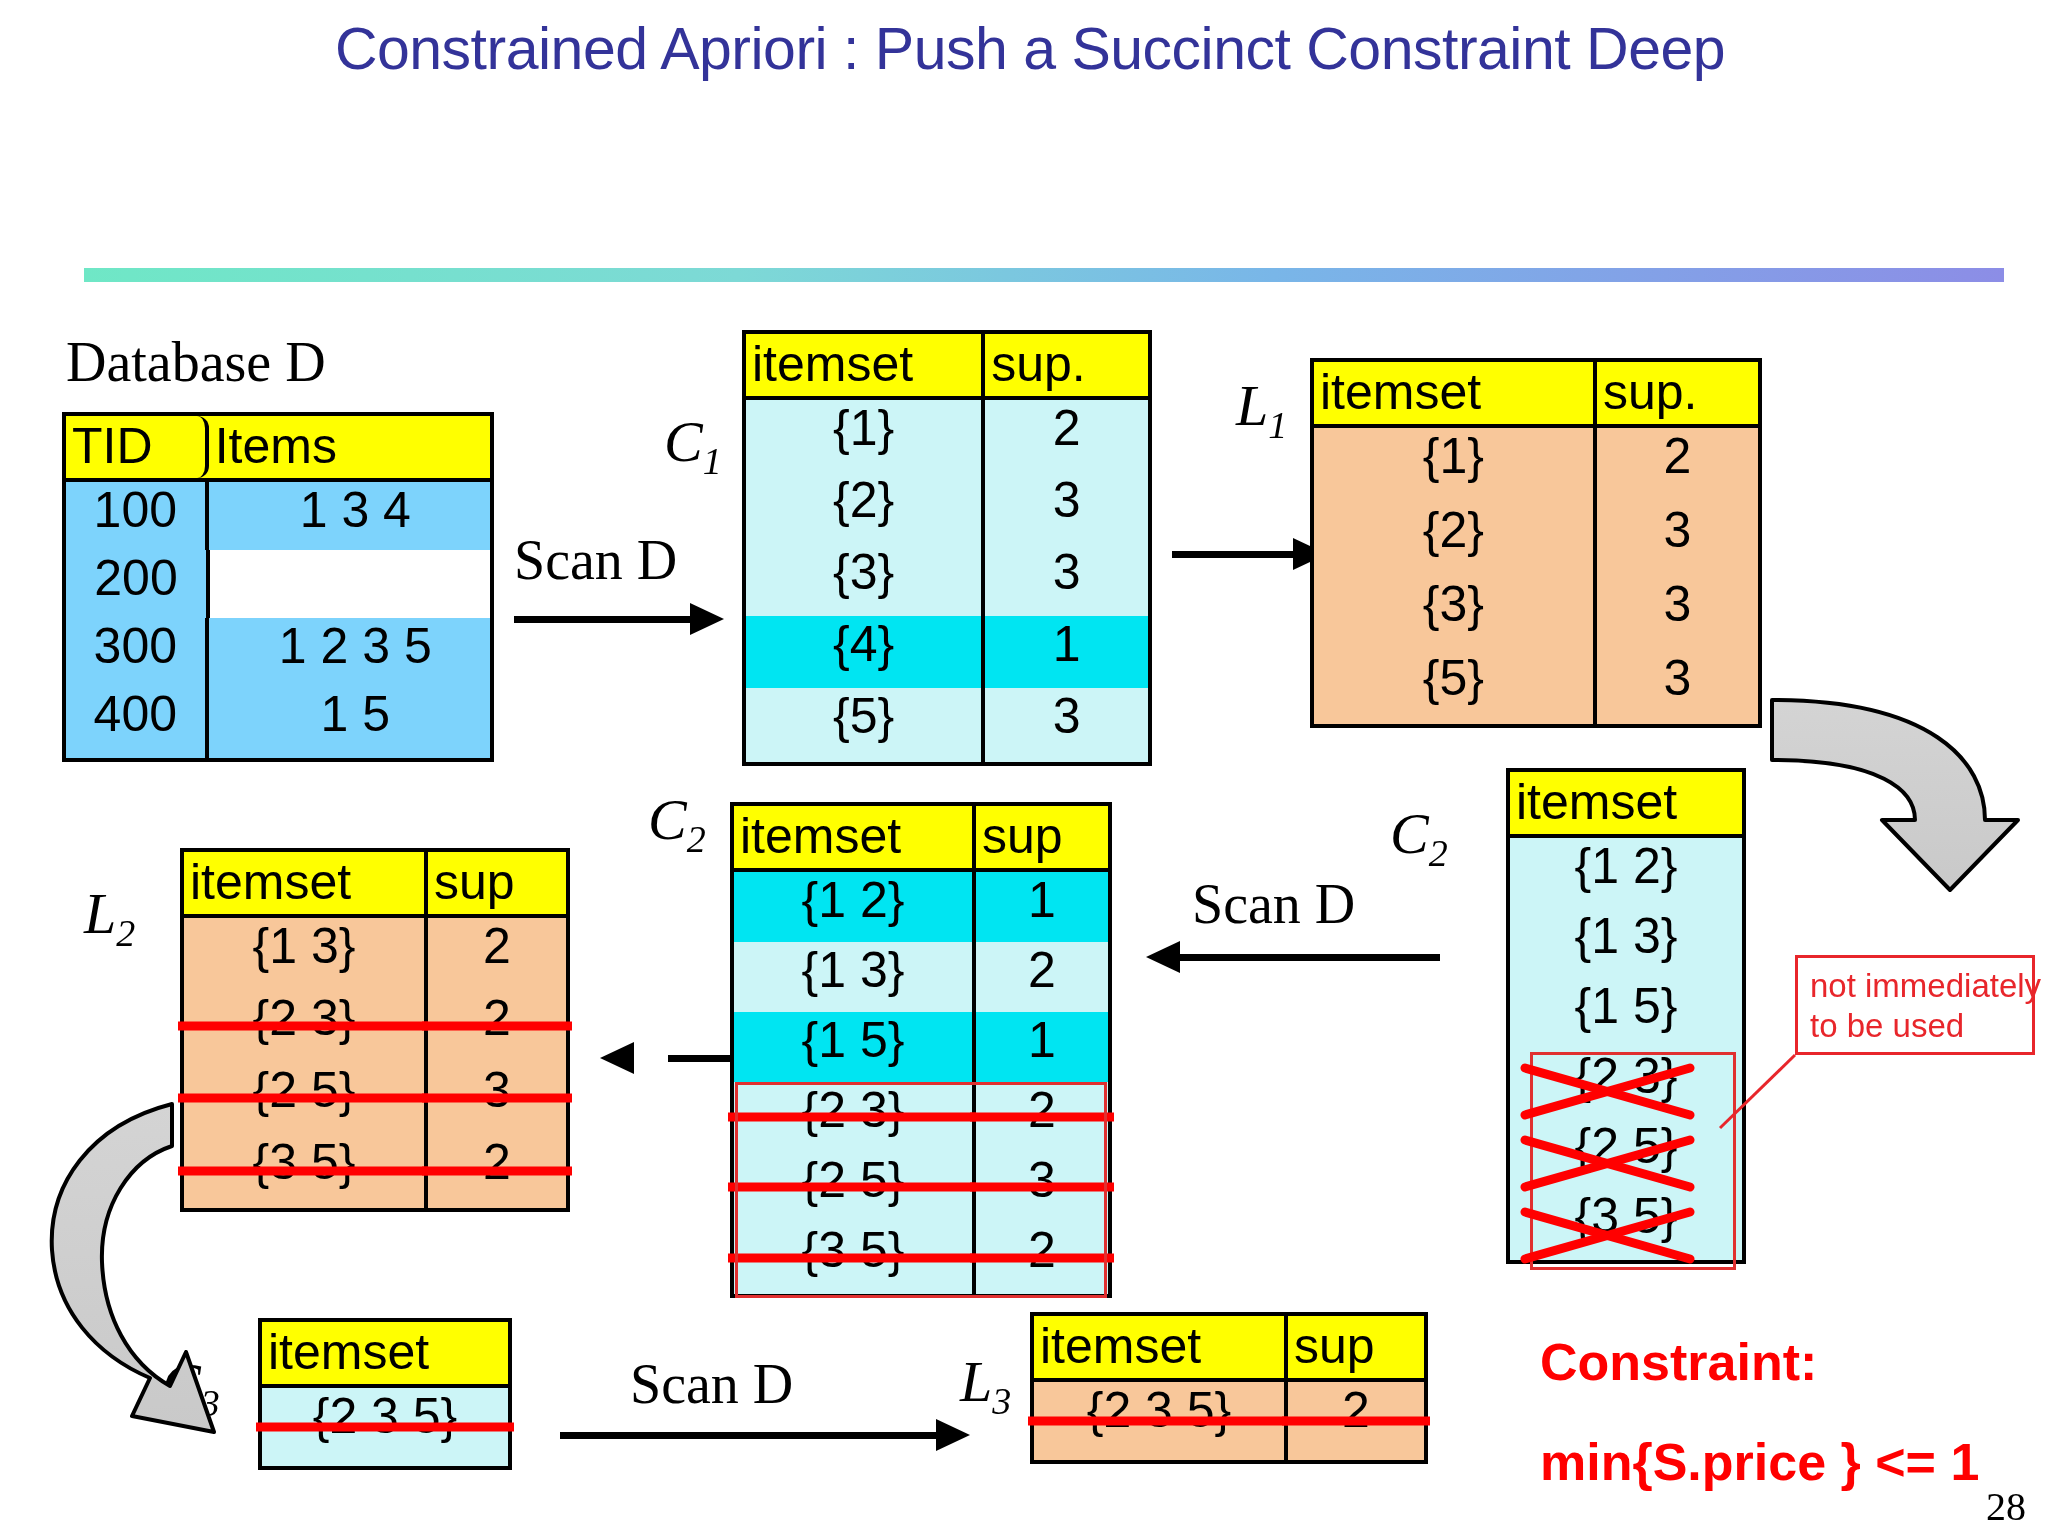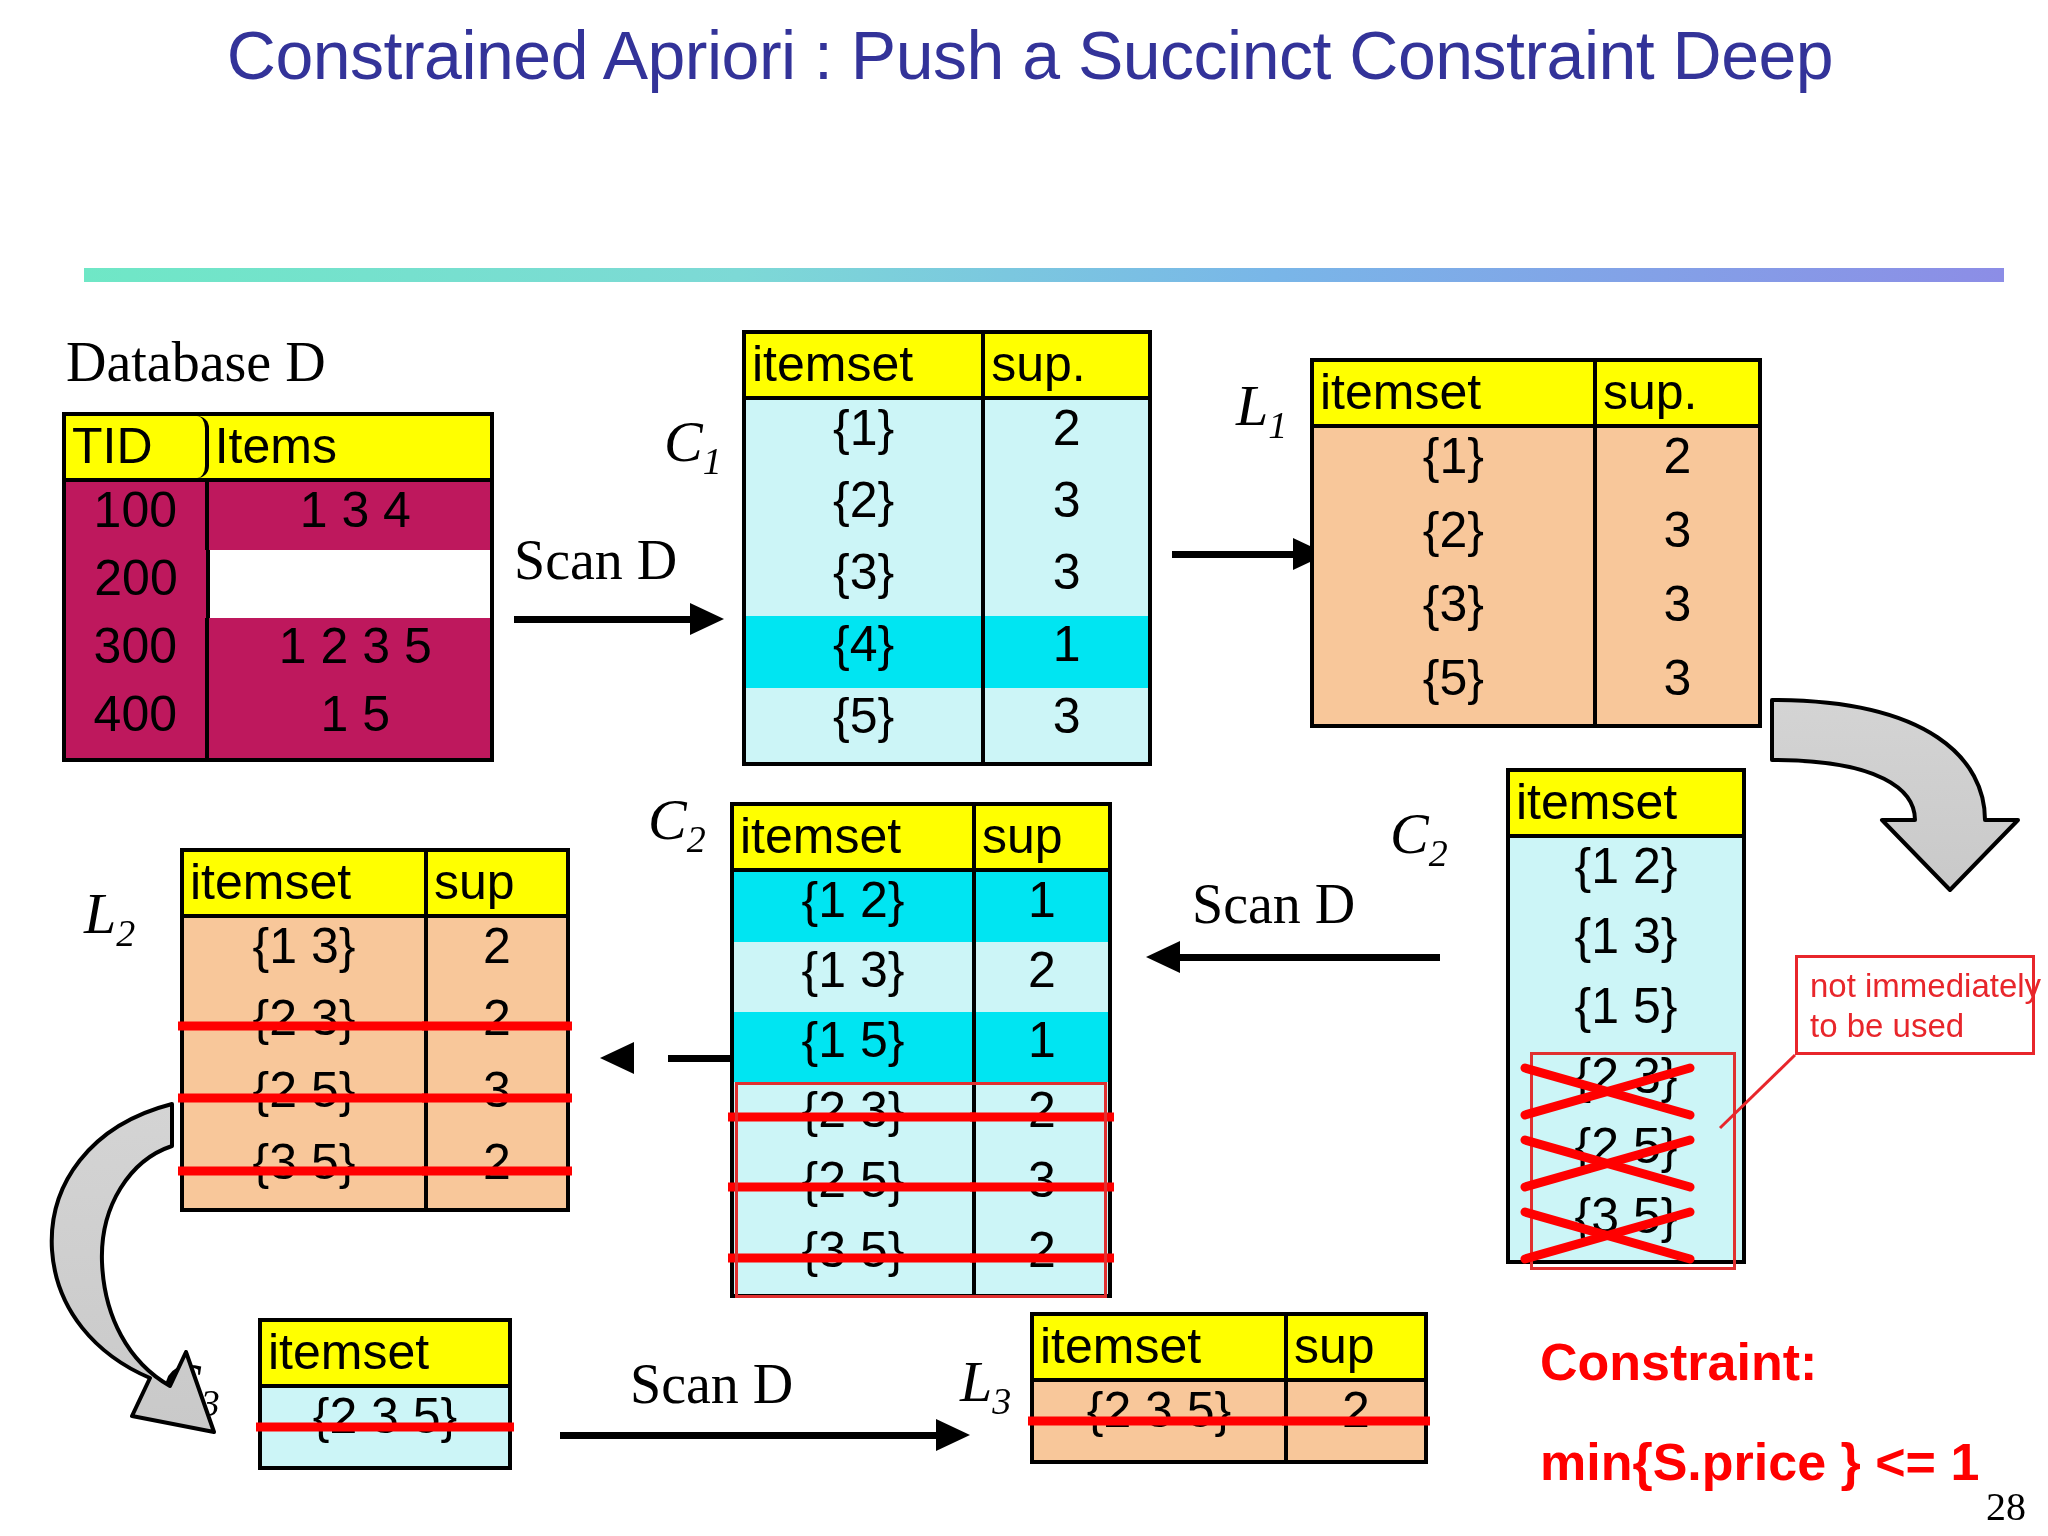--- a/index.html
+++ b/index.html
@@ -17,21 +17,21 @@
 
   
   #slide-title {
     position: absolute;
     left: 60px;
     top: 14px;
     width: 1940px;
     text-align: center;
     color: #333399;
     font-family: "Liberation Sans", sans-serif;
-    font-size: 68px;
+    font-size: 59px;
     line-height: 1.22;
     letter-spacing: -0.5px;
   }
   #title-rule {
     position: absolute;
     left: 84px;
     top: 268px;
     width: 1920px;
     height: 14px;
     background: linear-gradient(90deg, #6FE7C6 0%, #7DD9D6 34%, #79B6E8 62%, #8C8DE6 100%);
@@ -70,21 +70,21 @@
     box-sizing: border-box;
     position: relative;
     white-space: nowrap;
   }
   .sep { border-right: 4px solid #000; }
 
   .cell-center { text-align: center; }
   .cell-left   { text-align: center; padding-left: 12px; }
 
   
-  .bg-green  { background: #be185d; }
+  .bg-green  { background: #7dd3fc; }
   .bg-cyanlt { background: #CCF5F7; }
   .bg-cyan   { background: #00E5F2; }
   .bg-peach  { background: #F8C79A; }
 
   
   .strike::after {
     content: "";
     position: absolute;
     left: -6px;
     right: -6px;

